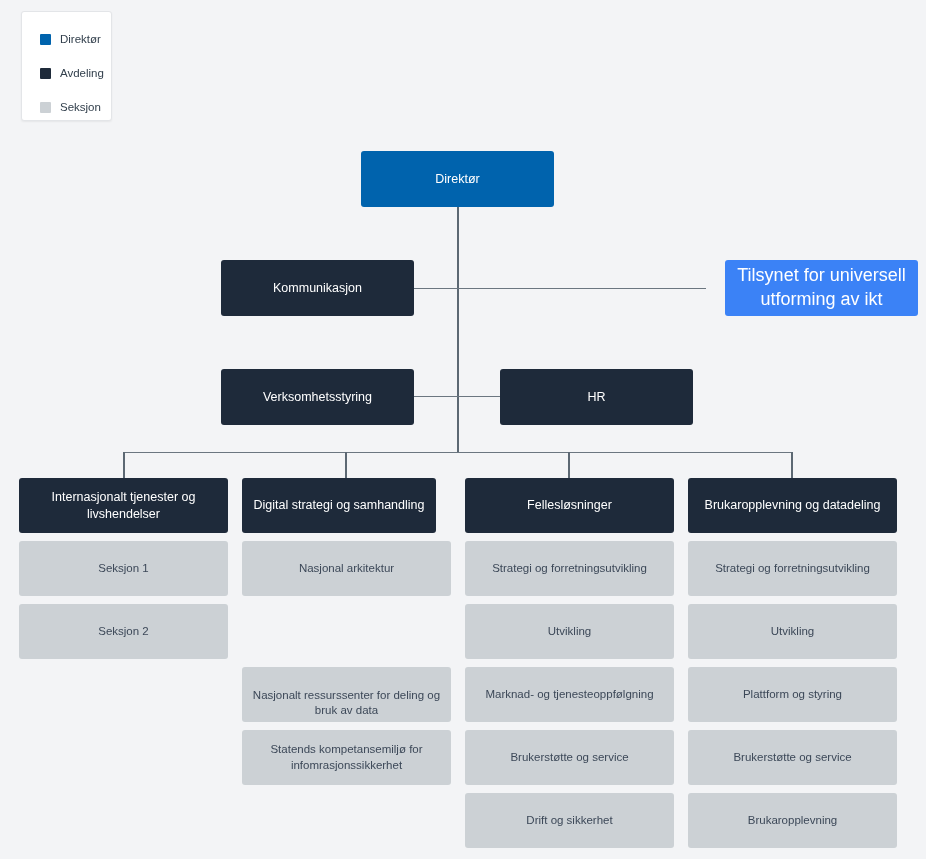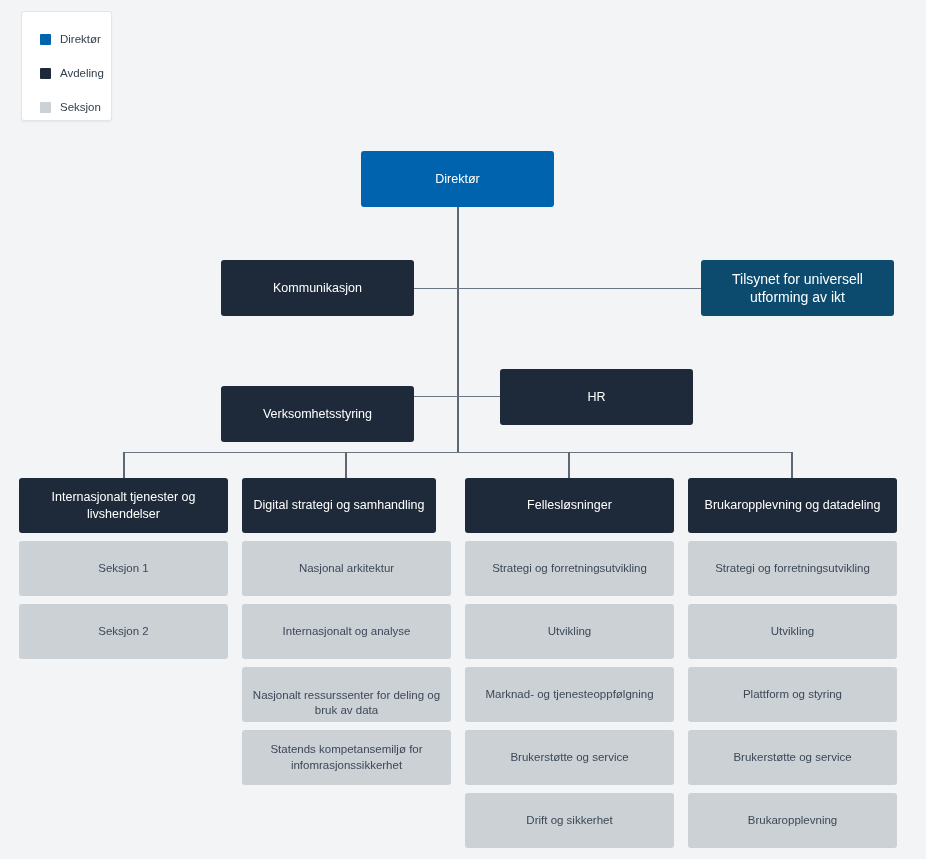--- a/index.html
+++ b/index.html
@@ -76,23 +76,24 @@
     background: #0063ad;
     color: #ffffff;
     font-size: 12.5px;
   }
   .node-avdeling {
     background: #1e2a3a;
     color: #ffffff;
     font-size: 12.5px;
   }
   .node-tilsyn {
-    background: #0c4a6e;
+    background: #3b82f6;
     color: #ffffff;
-    font-size: 14px;
+    font-size: 18px;
+    margin-left: 24px;
   }
   .node-seksjon {
     background: #ccd1d5;
     color: #3c4858;
     font-size: 11.5px;
   }
 </style>
 </head>
 <body>
 
@@ -131,21 +132,21 @@
   </div>
 
   <div class="node node-avdeling" style="left:221px; top:260px; width:193px; height:56px;">
     <span>Kommunikasjon</span>
   </div>
 
   <div class="node node-tilsyn" style="left:701px; top:260px; width:193px; height:56px;">
     <span>Tilsynet for universell utforming av ikt</span>
   </div>
 
-  <div class="node node-avdeling" style="left:221px; top:386px; width:193px; height:56px;">
+  <div class="node node-avdeling" style="left:221px; top:369px; width:193px; height:56px;">
     <span>Verksomhetsstyring</span>
   </div>
 
   <div class="node node-avdeling" style="left:500px; top:369px; width:193px; height:56px;">
     <span>HR</span>
   </div>
 
   <div class="node node-avdeling" style="left:19px; top:478px; width:209px; height:55px;">
     <span>Internasjonalt tjenester og livshendelser</span>
   </div>
@@ -155,23 +156,20 @@
   <div class="node node-seksjon" style="left:19px; top:604px; width:209px; height:55px;">
     <span>Seksjon 2</span>
   </div>
 
   <div class="node node-avdeling" style="left:242px; top:478px; width:194px; height:55px;">
     <span>Digital strategi og samhandling</span>
   </div>
   <div class="node node-seksjon" style="left:242px; top:541px; width:209px; height:55px;">
     <span>Nasjonal arkitektur</span>
   </div>
-  <div class="node node-seksjon" style="left:242px; top:604px; width:209px; height:55px;">
-    <span>Internasjonalt og analyse</span>
-  </div>
   <div class="node node-seksjon" style="left:242px; top:667px; width:209px; height:55px;align-items:flex-end;">
     <span>Nasjonalt ressurssenter for deling og bruk av data</span>
   </div>
   <div class="node node-seksjon" style="left:242px; top:730px; width:209px; height:55px;">
     <span>Statends kompetansemiljø for infomrasjonssikkerhet</span>
   </div>
 
   <div class="node node-avdeling" style="left:465px; top:478px; width:209px; height:55px;">
     <span>Fellesløsninger</span>
   </div>

